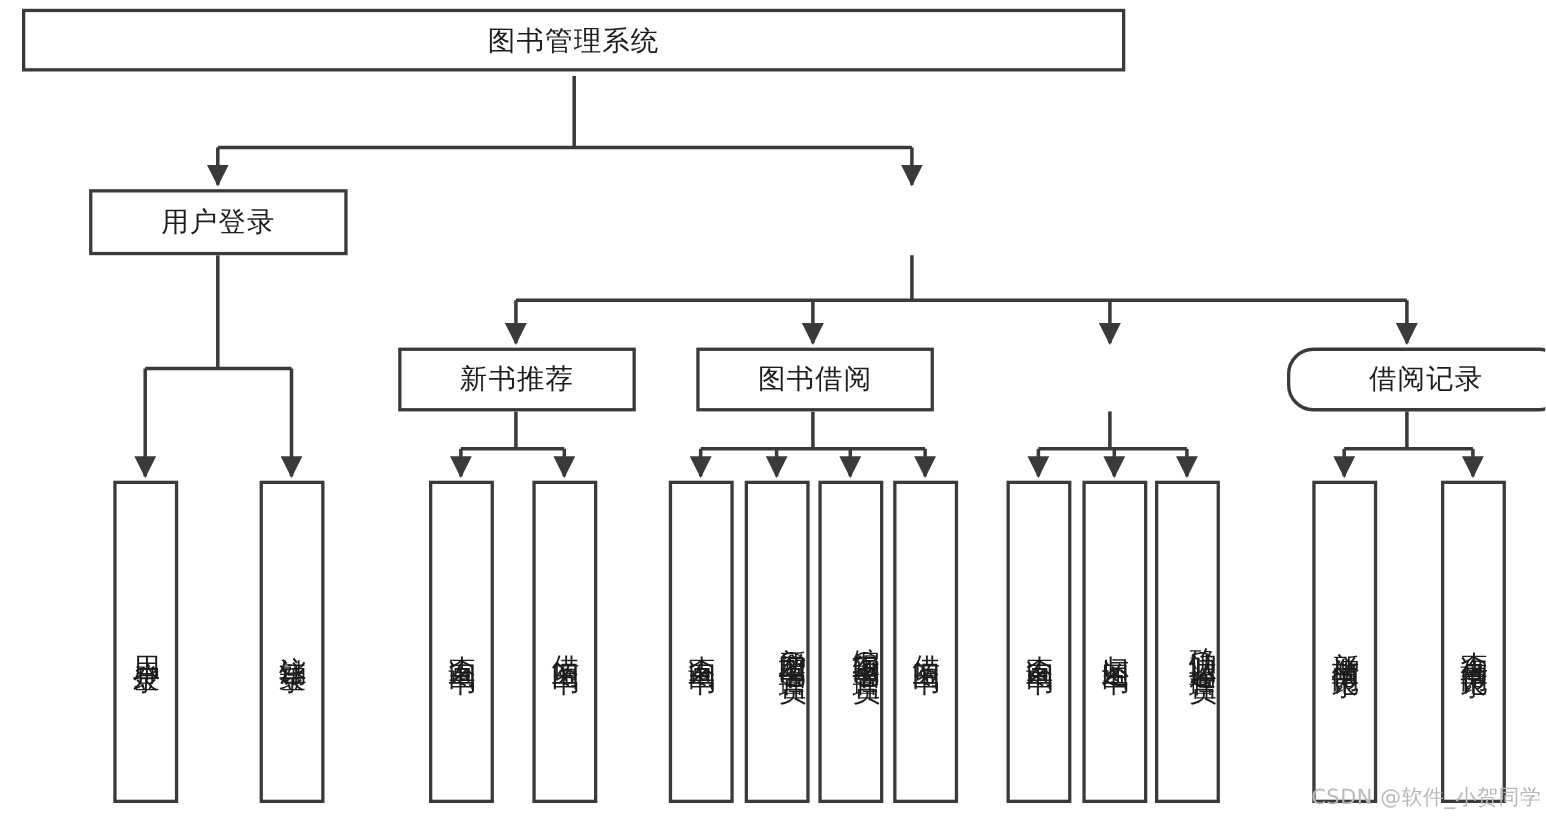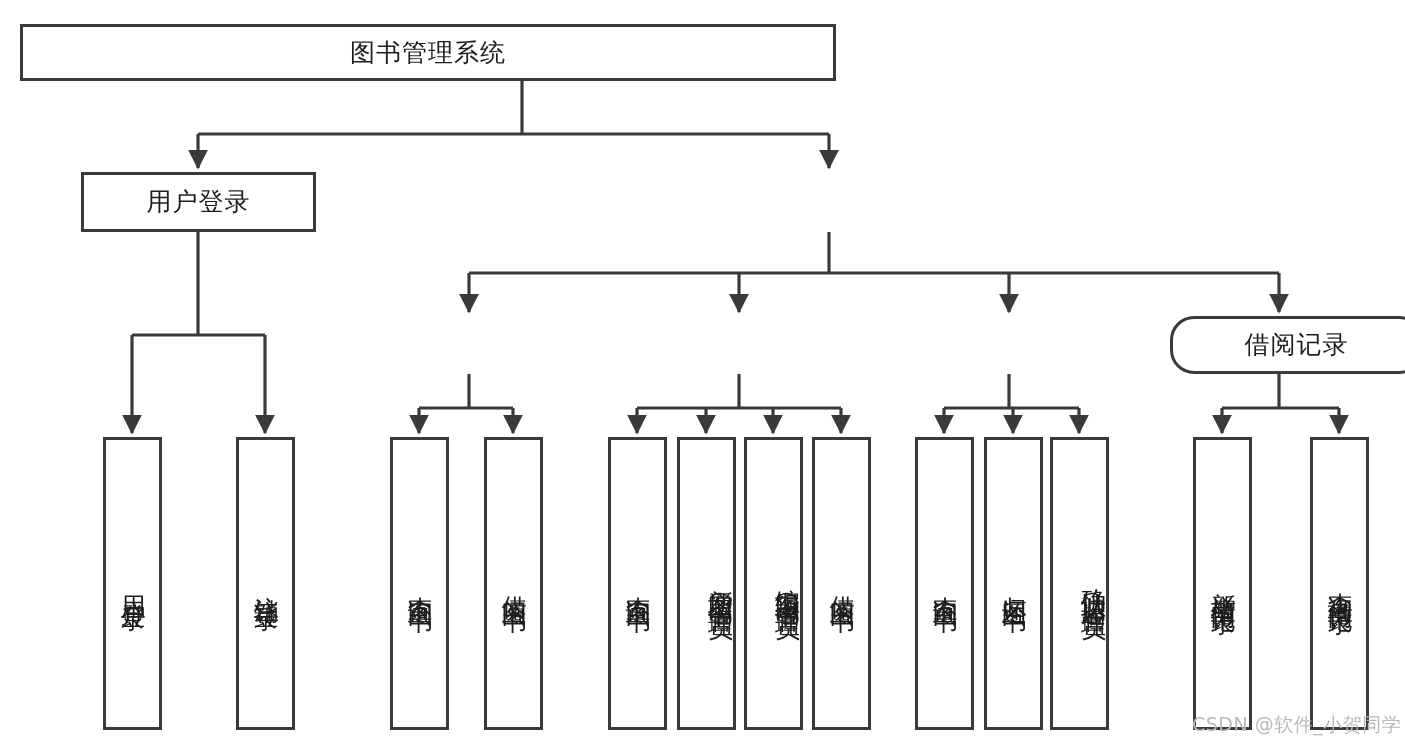--- a/index.html
+++ b/index.html
@@ -113,24 +113,26 @@
       <path d="M 1013,408 L 1013,433" marker-end="url(#arrow)"></path>
       <path d="M 1079,408 L 1079,433" marker-end="url(#arrow)"></path>
 
       <path d="M 1279,374 L 1279,408"></path>
       <path d="M 1222,408 L 1339,408"></path>
       <path d="M 1222,408 L 1222,433" marker-end="url(#arrow)"></path>
       <path d="M 1339,408 L 1339,433" marker-end="url(#arrow)"></path>
     </g>
   </svg>
 
-  <div class="node node-h" style="left:20px; top:24px; width:816px; height:57px;">图书管理系统</div>
+  <div class="node node-h" style="left:20px; top:8px; width:1003px; height:57px;">图书管理系统</div>
 
   <div class="node node-h" style="left:81px; top:172px; width:235px; height:60px;">用户登录</div>
 
+  <div class="node node-h" style="left:362px; top:316px; width:216px; height:58px;">新书推荐</div>
+  <div class="node node-h" style="left:633px; top:316px; width:216px; height:58px;">图书借阅</div>
   <div class="node node-h" style="left:1170px; top:316px; width:253px; height:58px;border-radius:24px;">借阅记录</div>
 
   <div class="node node-v mid" style="left:103px; top:437px; width:59px; height:293px;">用户登录</div>
   <div class="node node-v mid" style="left:236px; top:437px; width:59px; height:293px;">注销登录</div>
 
   <div class="node node-v mid" style="left:390px; top:437px; width:59px; height:293px;">查询图书</div>
   <div class="node node-v mid" style="left:484px; top:437px; width:59px; height:293px;">借阅图书</div>
 
   <div class="node node-v mid" style="left:608px; top:437px; width:59px; height:293px;">查询图书</div>
   <div class="node node-v" style="left:677px; top:437px; width:59px; height:293px;">新增图书（管理员）</div>

